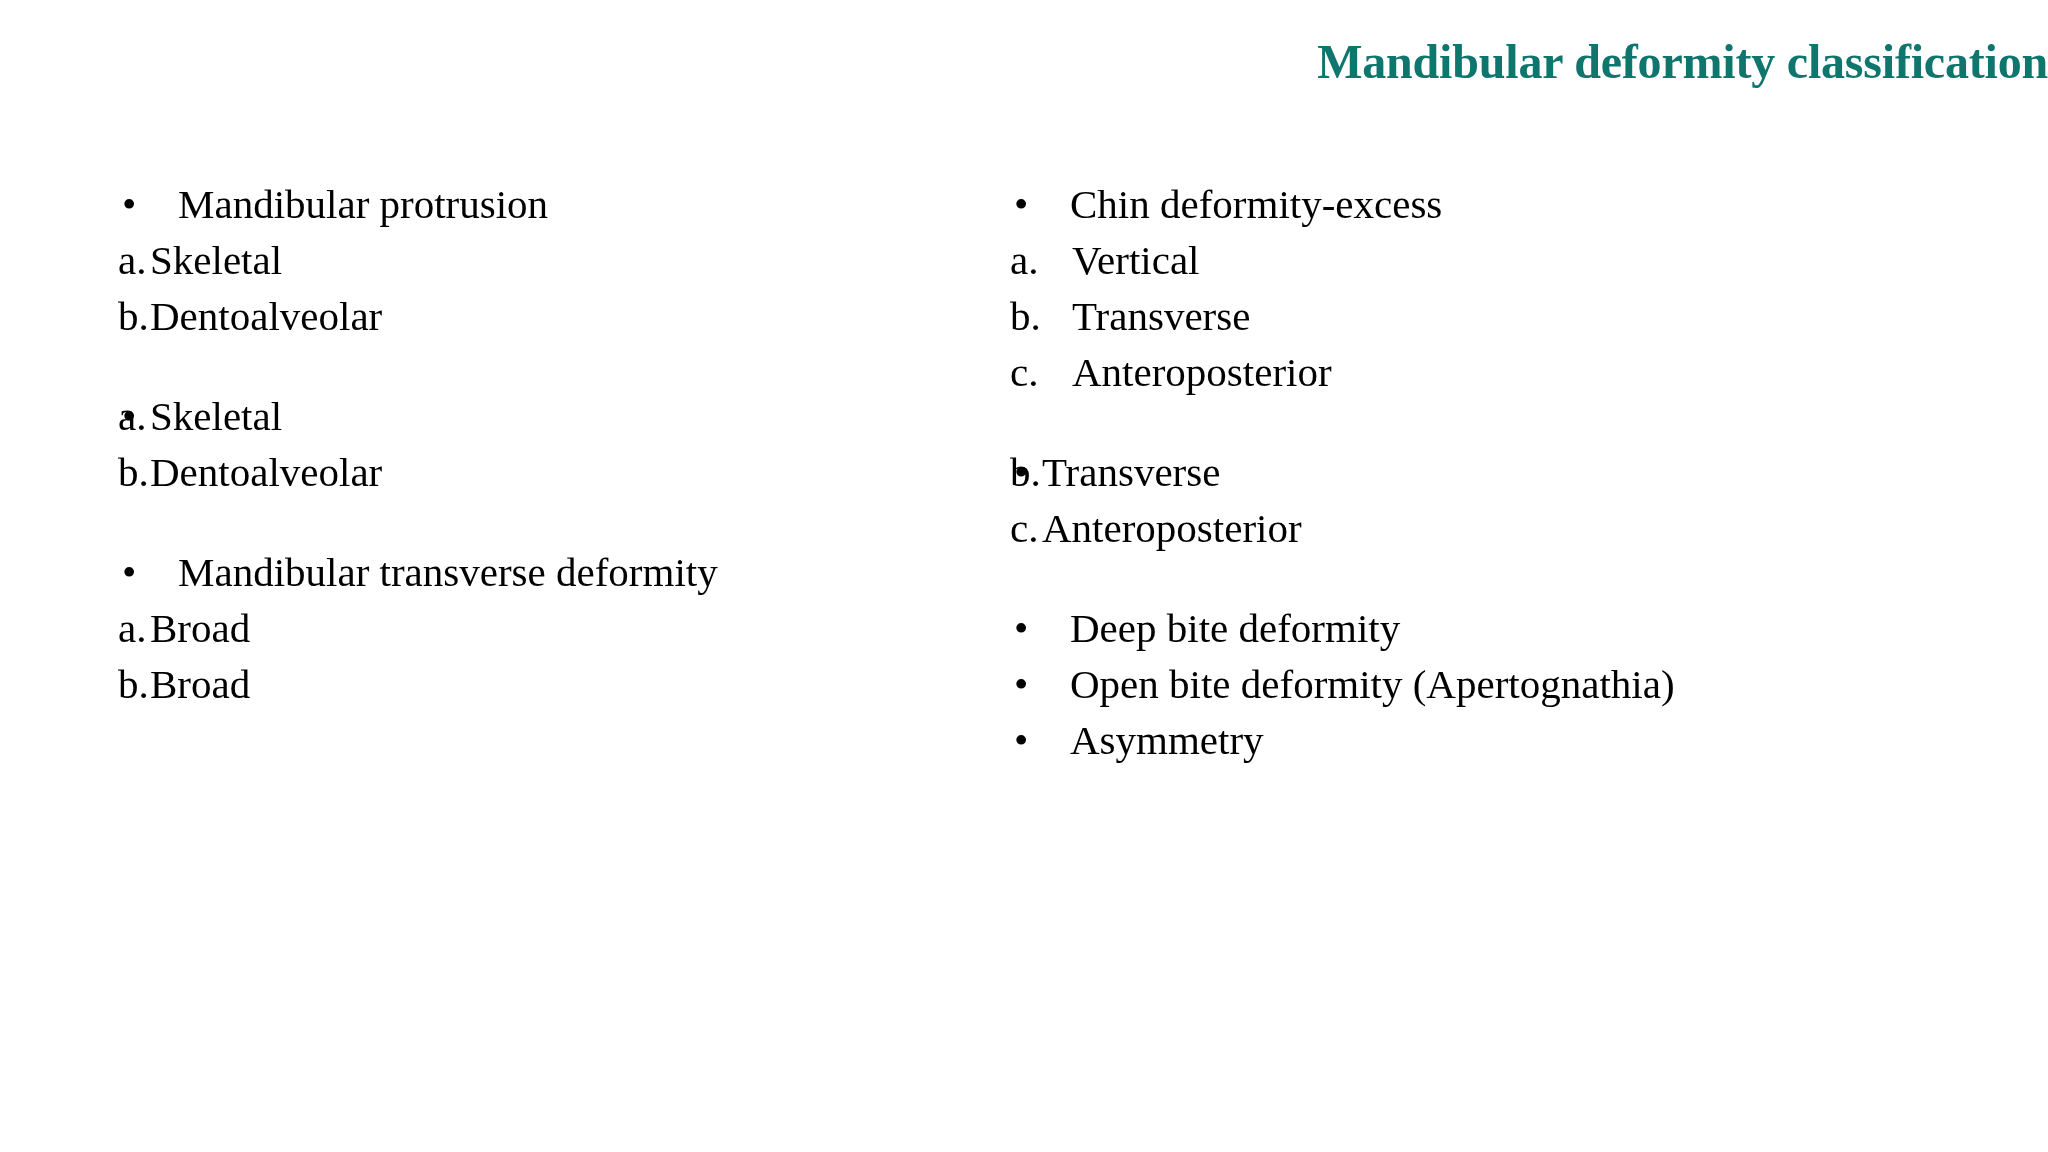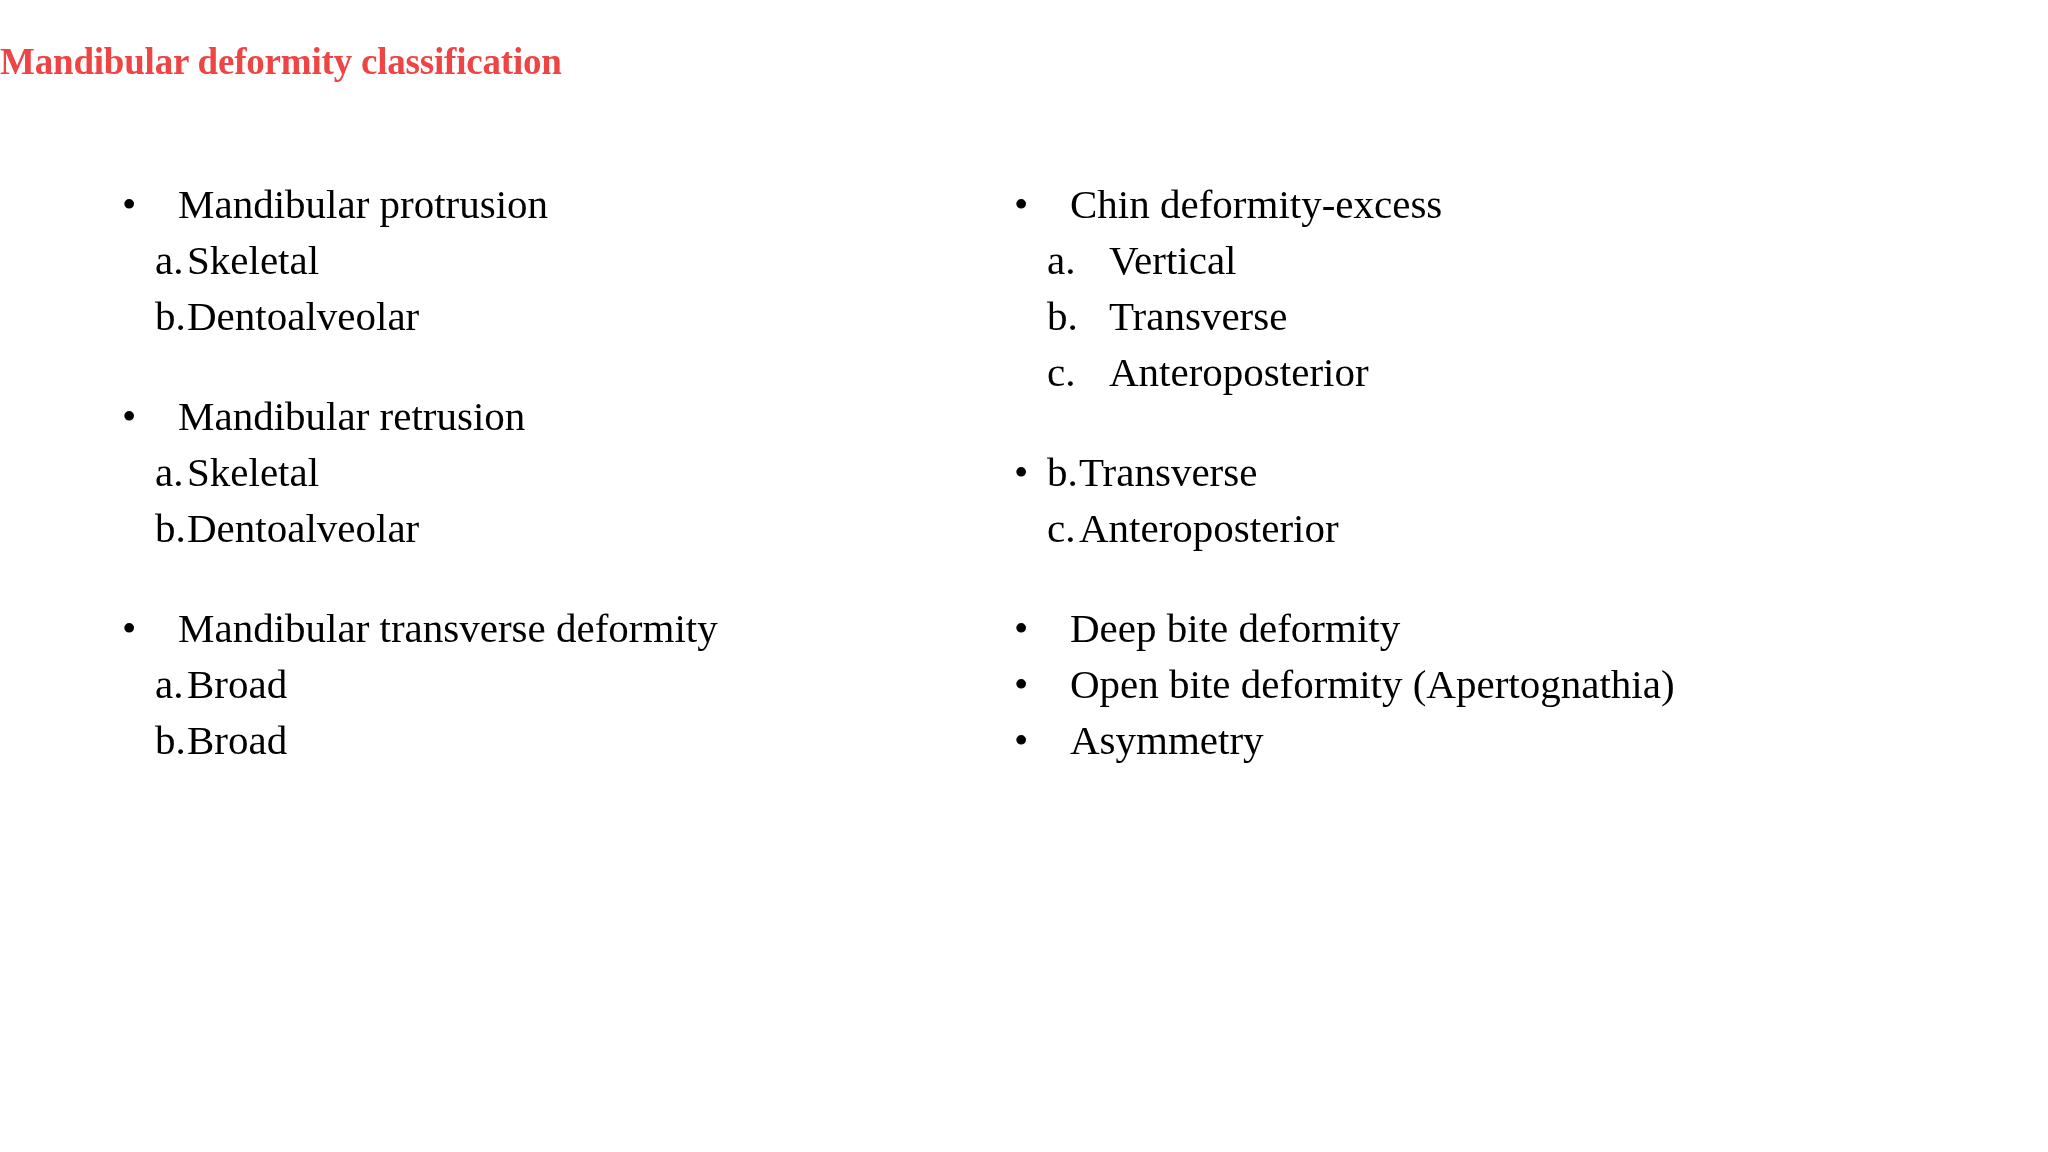--- a/index.html
+++ b/index.html
@@ -22,26 +22,26 @@
     height: 1152px;
     background: #ffffff;
   }
 
   
   .slide-title {
     position: absolute;
     left: 0;
     top: 34px;
     width: 2048px;
-    text-align: left;
+    text-align: right;
     font-weight: bold;
-    font-size: 37px;
+    font-size: 48px;
     line-height: 56px;
     letter-spacing: -0.2px;
-    color: #ef4444;
+    color: #0f766e;
     white-space: nowrap;
   }
 
   
   .column {
     position: absolute;
     top: 176px;
   }
   .column-left  { left: 118px;  width: 800px; }
   .column-right { left: 1010px; width: 880px; }
@@ -70,21 +70,20 @@
     left: 4px;
     top: 0;
     font-size: 41px;
     line-height: 56px;
   }
 
   
   .line.lettered {
     position: relative;
     padding-left: 0;
-    margin-left: 37px;
   }
   .line.lettered > .letter {
     display: inline-block;
     min-width: 32px;
   }
   .line.lettered.wide > .letter {
     min-width: 62px;
   }
 
   
@@ -110,21 +109,20 @@
         <span class="letter">a.</span><span>Skeletal</span>
       </div>
       <div class="line lettered">
         <span class="letter">b.</span><span>Dentoalveolar</span>
       </div>
     </div>
 
     <div class="group">
       <div class="line bullet">
         <span class="bullet-glyph">•</span>
-        <span>Mandibular retrusion</span>
       </div>
       <div class="line lettered">
         <span class="letter">a.</span><span>Skeletal</span>
       </div>
       <div class="line lettered">
         <span class="letter">b.</span><span>Dentoalveolar</span>
       </div>
     </div>
 
     <div class="group">

